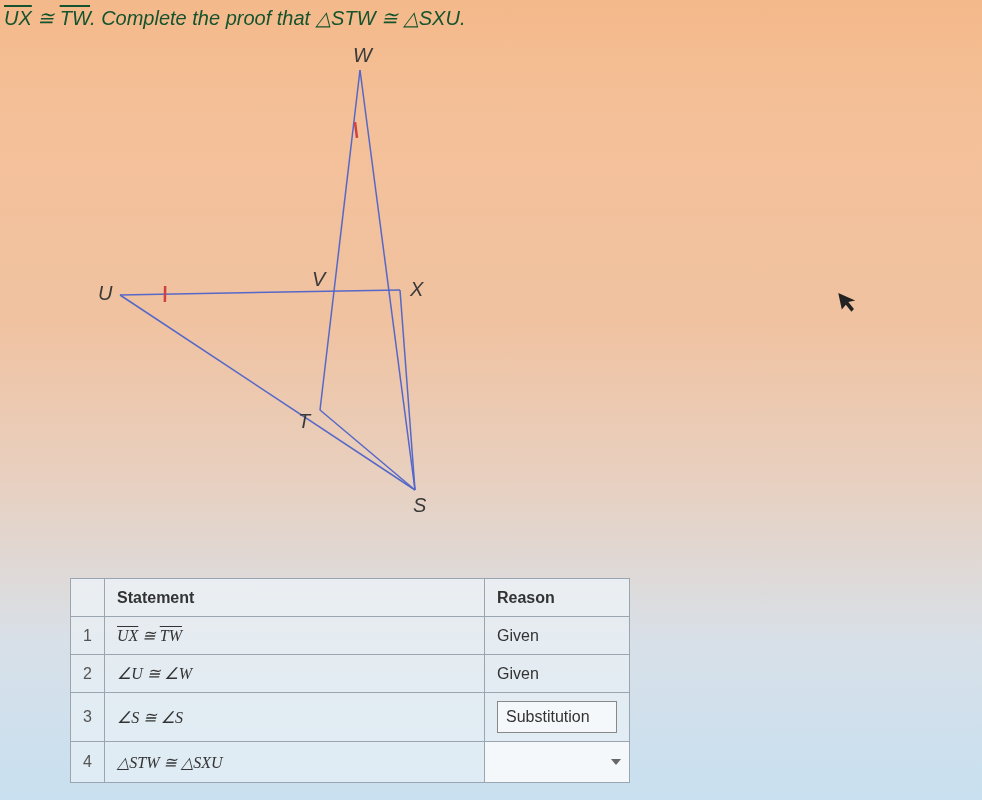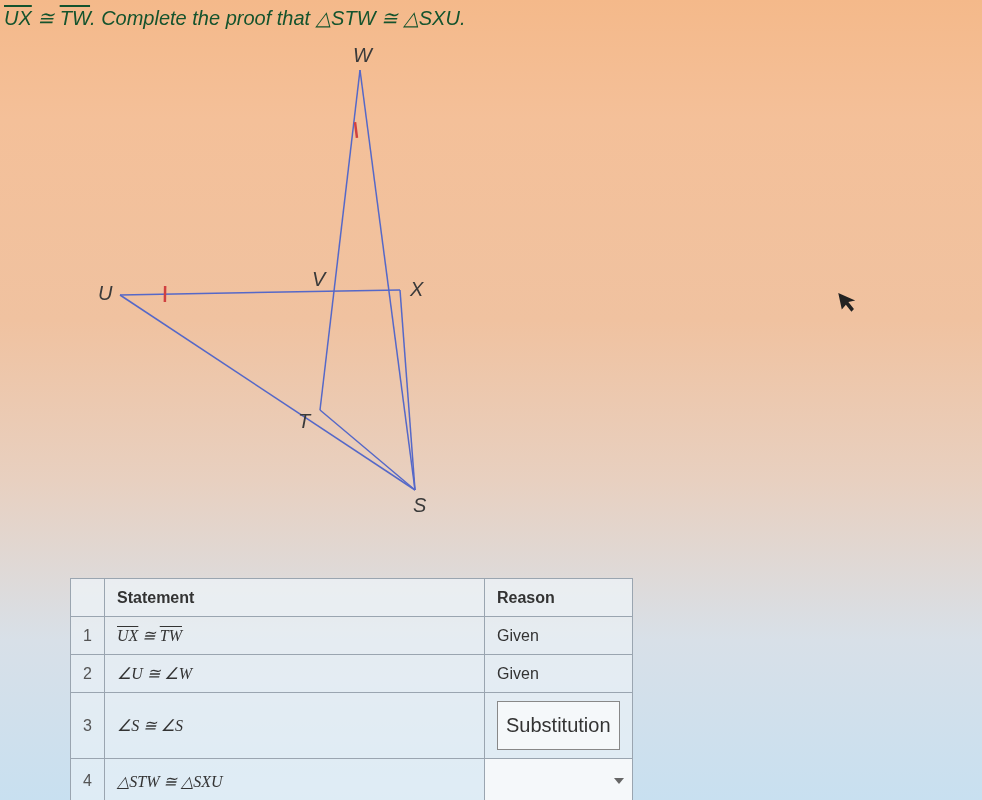--- a/index.html
+++ b/index.html
@@ -73,27 +73,27 @@
   .proof-table .numcol {
     width: 34px;
     text-align: center;
     color: #555;
   }
   .proof-table .stmtcol { width: 380px; }
   .math { font-style: italic; font-family: Liberation Serif, serif; }
   .input-cell {
     background: #f5f8fa;
     border: 1px solid #888;
-    padding: 12px 8px;
+    padding: 6px 8px;
     display: inline-block;
     min-width: 120px;
     min-height: 20px;
     font-family: Arial, sans-serif;
     font-style: normal;
-    font-size: 20px;
+    font-size: 16px;
   }
   .dropdown-cell {
     position: relative;
     background: #f5f8fa;
   }
   .dropdown-arrow {
     position: absolute;
     right: 8px;
     top: 50%;
     transform: translateY(-50%);

